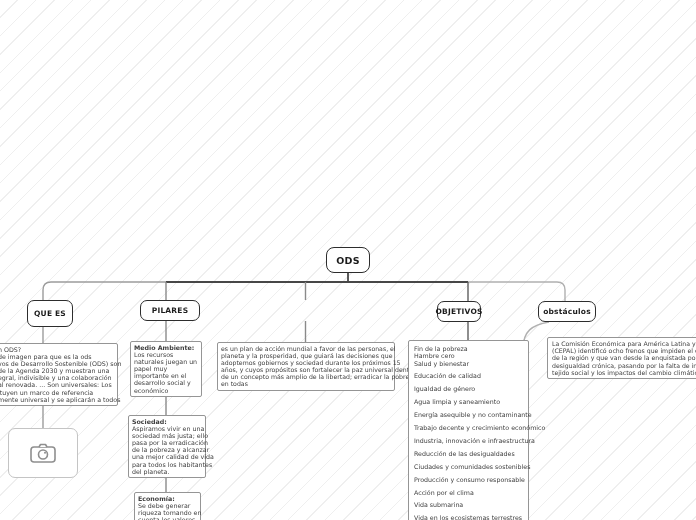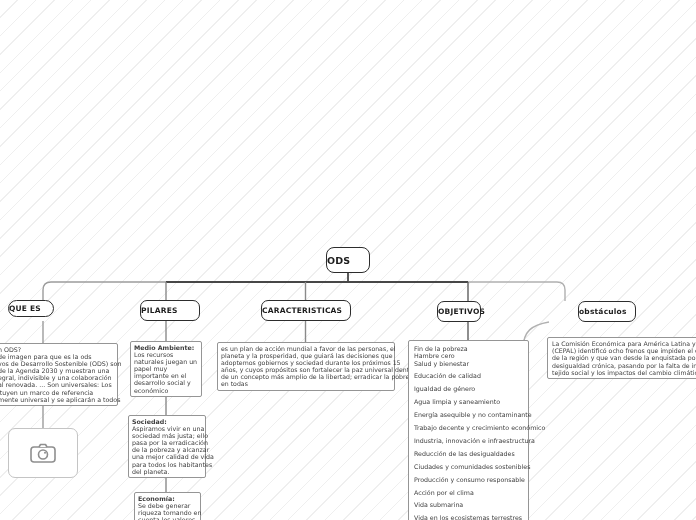--- a/index.html
+++ b/index.html
@@ -5,21 +5,21 @@
   html,body{margin:0;padding:0;background:#fff;}
   #canvas{
     position:relative;width:696px;height:520px;overflow:hidden;
     font-family:"DejaVu Sans","Liberation Sans",sans-serif;
     background:
       repeating-linear-gradient(135deg,#ffffff 0px,#ffffff 12px,#efefef 12px,#efefef 13px);
   }
   svg.connectors{position:absolute;left:0;top:0;pointer-events:none;}
   .node{
     position:absolute;background:#fff;border:1.4px solid #2d2d2d;border-radius:7px;
-    display:flex;align-items:center;
+    display:flex;align-items:center;justify-content:center;
     font-weight:bold;color:#1c1c1c;font-size:7.5px;letter-spacing:.2px;
     box-sizing:border-box;white-space:nowrap;
   }
   .node.root{font-size:9.5px;border-radius:8px;}
   .tbox{
     position:absolute;background:#fff;border:1px solid #959595;border-radius:2px;
     color:#3e3e3e;font-size:6.3px;line-height:7.1px;padding:2px 3px;
     box-sizing:border-box;white-space:nowrap;
   }
   .tbox .title{font-weight:bold;}
@@ -54,33 +54,30 @@
     <path d="M 166 472 L 166 492" stroke="#8a8a8a" stroke-width="1.4" fill="none"></path>
     <path d="M 305.5 321 L 305.5 342" stroke="#8a8a8a" stroke-width="1.4" fill="none"></path>
     <path d="M 468 322 L 468 340" stroke="#5f5f5f" stroke-width="1.4" fill="none"></path>
     <path d="M 549 322 C 532 325 523 331 523 349 L 523 388" stroke="#b0b0b0" stroke-width="1.4" fill="none"></path>
   </svg>
 
   <div class="node root" style="left:326px;top:247px;width:44px;height:26px;">
     <span>ODS</span>
   </div>
 
-  <div class="node" style="left:8px;top:300px;width:46px;height:17px;border-radius:10px;">
+  <div class="node" style="left:27px;top:300px;width:46px;height:27px;">
     <span>QUE ES</span>
   </div>
   <div class="node" style="left:140px;top:300px;width:60px;height:21px;">
     <span>PILARES</span>
   </div>
-  <div class="node" style="left:261px;top:300px;width:90px;height:21px;">
-    <span>CARACTERISTICAS</span>
-  </div>
   <div class="node" style="left:437px;top:301px;width:44px;height:21px;">
     <span>OBJETIVOS</span>
   </div>
-  <div class="node" style="left:538px;top:301px;width:58px;height:21px;margin-left:40px;">
+  <div class="node" style="left:538px;top:301px;width:58px;height:21px;">
     <span>obstáculos</span>
   </div>
 
   <div class="tbox" style="left:-6px;top:343px;width:124px;">
     <div>n ODS?</div>
     <div>de imagen para que es la ods</div>
     <div>vos de Desarrollo Sostenible (ODS) son</div>
     <div>de la Agenda 2030 y muestran una</div>
     <div>egral, indivisible y una colaboración</div>
     <div>al renovada. ... Son universales: Los</div>

